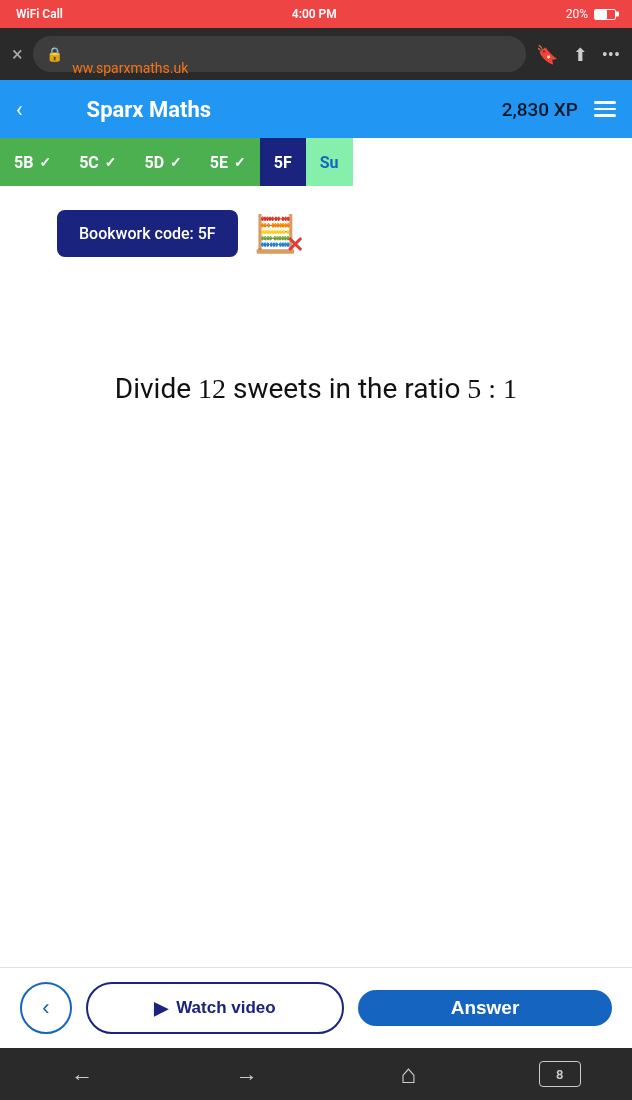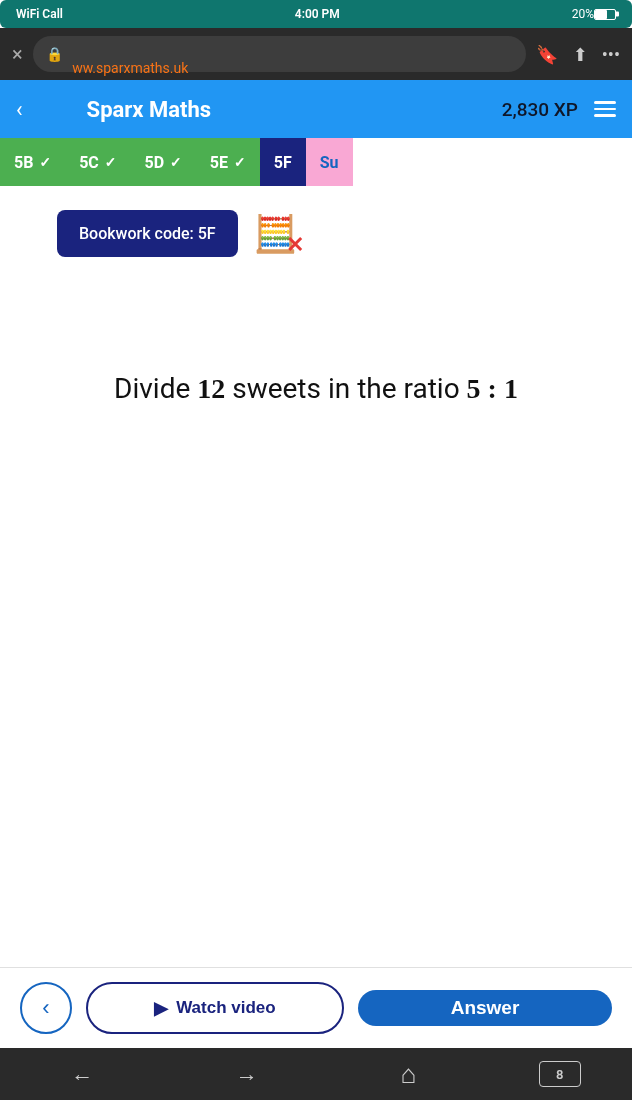--- a/index.html
+++ b/index.html
@@ -8,38 +8,38 @@
     body {
       width: 632px;
       min-height: 1100px;
       font-family: -apple-system, BlinkMacSystemFont, 'Segoe UI', Roboto, sans-serif;
       background: #fff;
       overflow-x: hidden;
     }
 
     
     .status-bar {
-      background: #0f766e;
+      background: #ef4444;
       height: 28px;
       display: flex;
       align-items: center;
       justify-content: space-between;
       padding: 0 16px;
-      border-radius: 6px;
     }
     .status-bar-left {
       color: #fff;
       font-size: 12px;
       font-weight: 600;
     }
     .status-bar-right {
       color: #fff;
       font-size: 12px;
       display: flex;
       align-items: center;
+      gap: 6px;
     }
     .battery-icon {
       width: 22px;
       height: 11px;
       border: 1.5px solid #fff;
       border-radius: 2px;
       position: relative;
       display: inline-block;
     }
     .battery-icon::after {
@@ -170,21 +170,21 @@
     }
     .tab-item.completed {
       background: #4CAF50;
       color: #fff;
     }
     .tab-item.active {
       background: #1a237e;
       color: #fff;
     }
     .tab-item.partial {
-      background: #f9a8d4;
+      background: #86efac;
       color: #1565c0;
     }
     .check-mark {
       font-size: 14px;
     }
 
     
     .content-area {
       background: #fff;
       padding: 24px 20px;
@@ -237,21 +237,21 @@
       text-align: center;
       padding: 0 20px;
     }
     .question-text {
       font-size: 28px;
       color: #111;
       line-height: 1.4;
     }
     .question-text .number {
       font-family: 'Georgia', serif;
-      font-weight: 700;
+      font-weight: 400;
       text-align: right;
     }
 
     
     .action-bar {
       position: fixed;
       bottom: 52px;
       left: 0;
       width: 632px;
       background: #fff;

